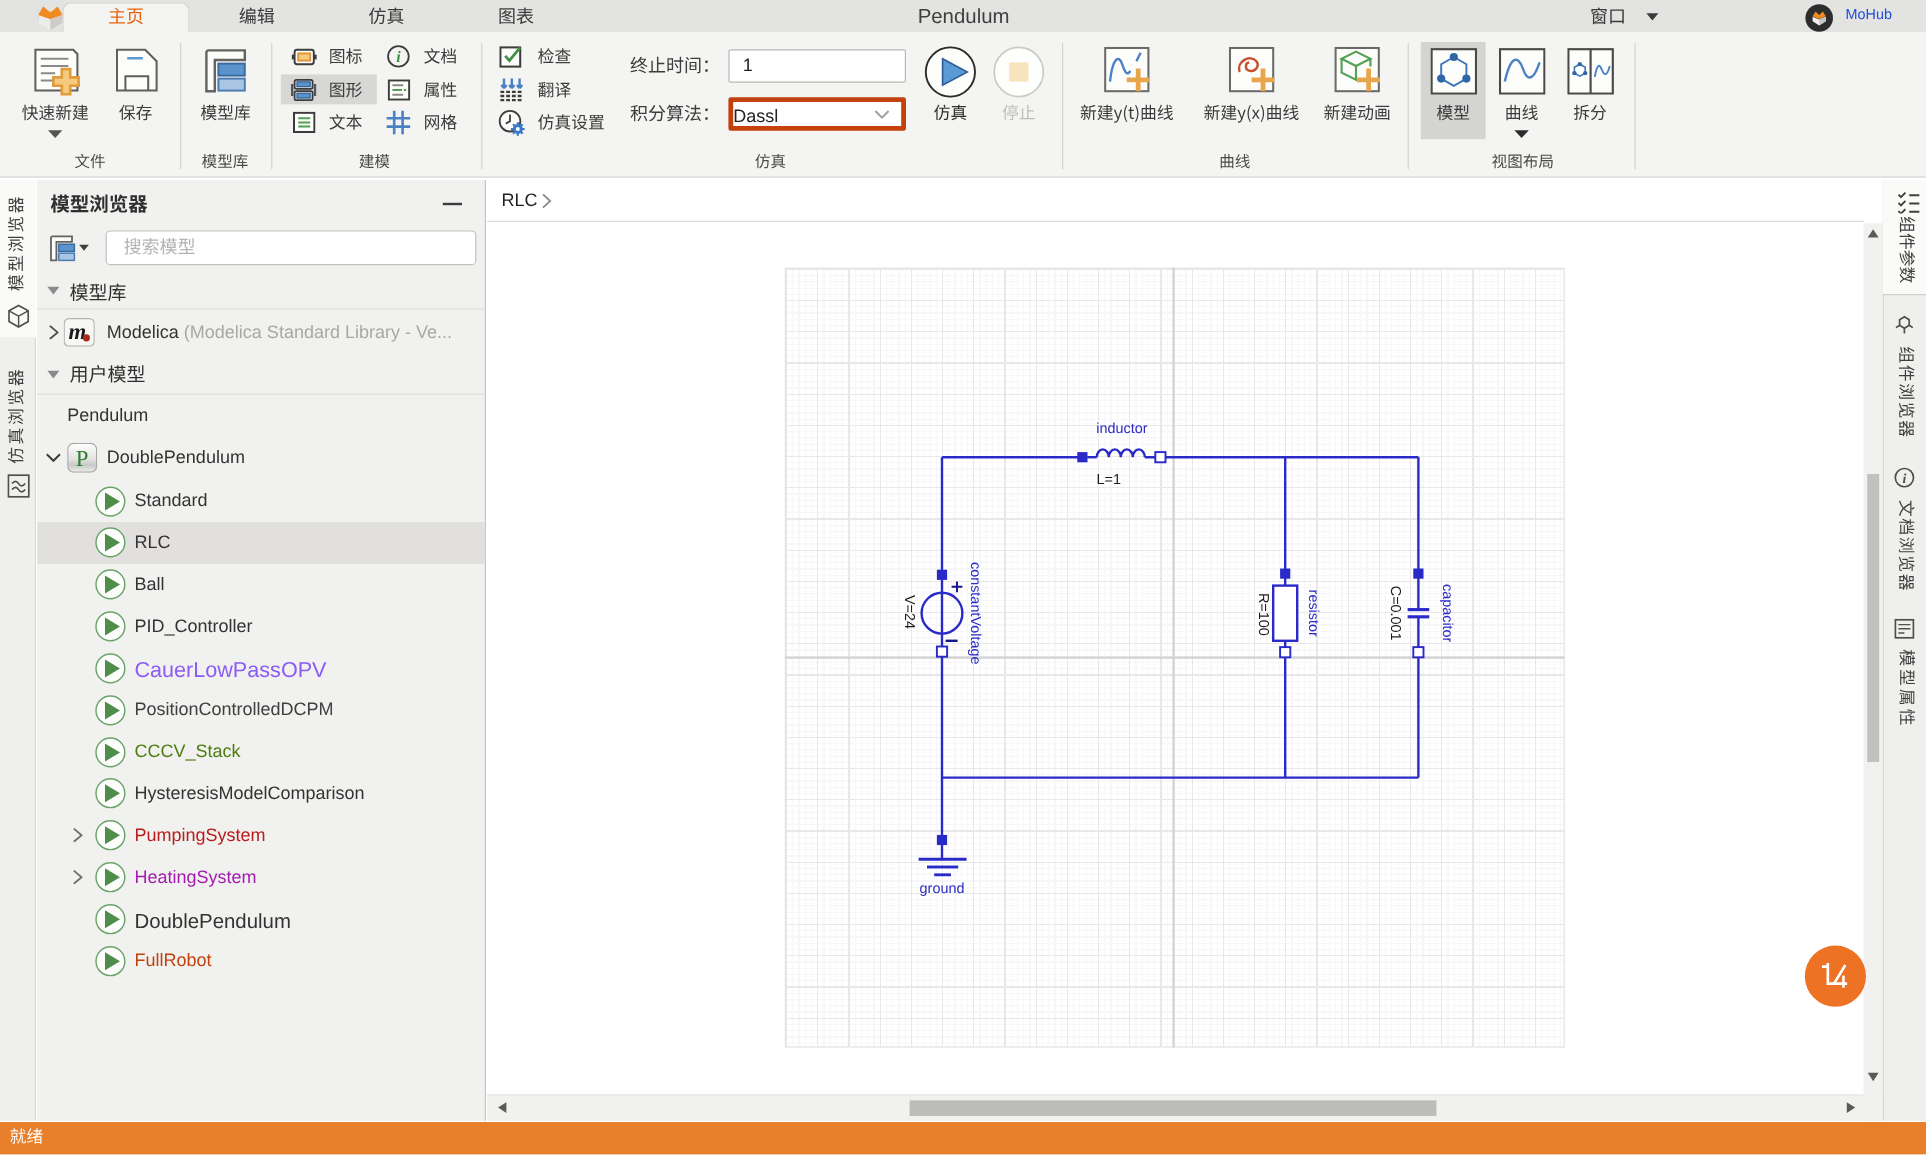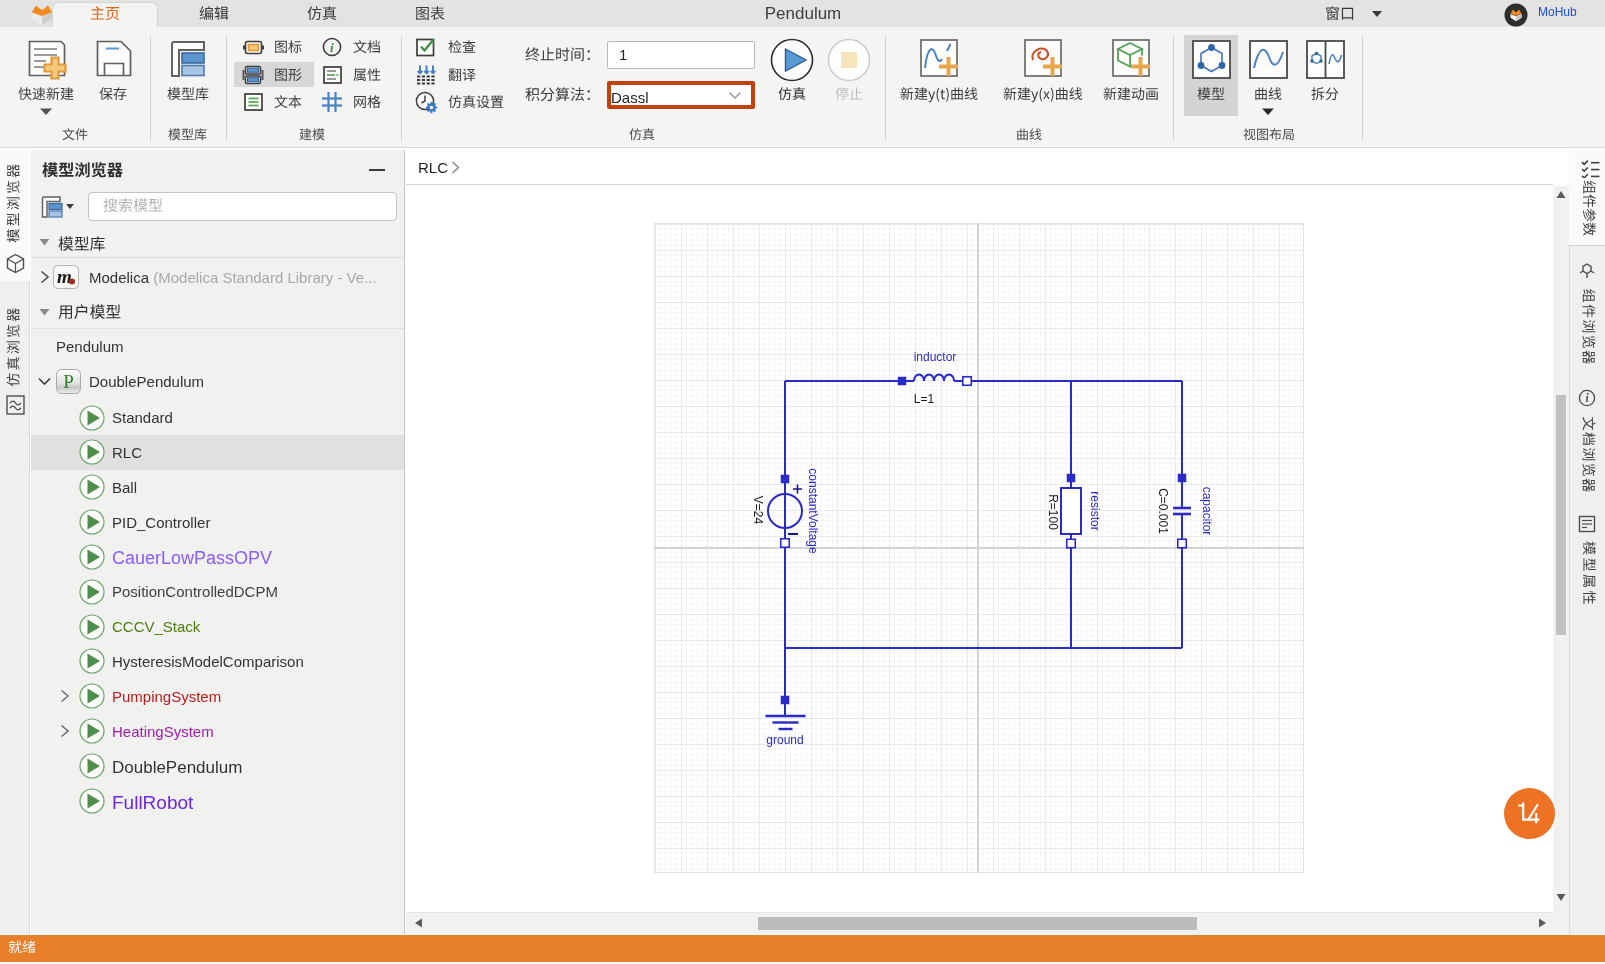--- a/index.html
+++ b/index.html
@@ -570,21 +570,21 @@
 <div class="abs" style="left:112px;top:722.7px;font-size:15px;color:#a21caf">HeatingSystem</div>
 <svg class="abs" style="left:79px;top:753.0px" width="26" height="26" viewBox="0 0 26 26">
 <circle cx="13" cy="13" r="12" fill="#fdfdfb" stroke="#6aa46a" stroke-width="1.2"></circle>
 <path d="M8.5 5.5 L21 13 L8.5 20.5 Z" fill="#4e8e4a"></path>
 </svg>
 <div class="abs" style="left:112px;top:757.5px;font-size:17px;color:#333">DoublePendulum</div>
 <svg class="abs" style="left:79px;top:787.85px" width="26" height="26" viewBox="0 0 26 26">
 <circle cx="13" cy="13" r="12" fill="#fdfdfb" stroke="#6aa46a" stroke-width="1.2"></circle>
 <path d="M8.5 5.5 L21 13 L8.5 20.5 Z" fill="#4e8e4a"></path>
 </svg>
-<div class="abs" style="left:112px;top:792.4px;font-size:19px;color:#6d28d9">FullRobot</div>
+<div class="abs" style="left:112px;top:792.4px;font-size:15px;color:#c2410c">FullRobot</div>
 <div class="abs" style="left:406px;top:150px;width:1147px;height:35px;background:#fff;border-bottom:1px solid #d8d8d6"></div>
 <div class="abs" style="left:418px;top:159px;font-size:15px;color:#1f1f1f">RLC</div>
 <svg class="abs" style="left:451px;top:161px" width="9" height="13">
     <path d="M1.5 1 L7.5 6.5 L1.5 12" fill="none" stroke="#8a8a88" stroke-width="1.5"></path>
   </svg>
 <div class="abs" style="left:406px;top:186px;width:1147px;height:726px;background:#fff"></div>
 <div class="abs" style="left:654px;top:223px;width:650px;height:650px;background:
 repeating-linear-gradient(to right, #e8e8ea 0, #e8e8ea 1px, transparent 1px, transparent 26px),
 repeating-linear-gradient(to bottom, #e8e8ea 0, #e8e8ea 1px, transparent 1px, transparent 26px),
 repeating-linear-gradient(to right, #f7f7f9 0, #f7f7f9 1px, transparent 1px, transparent 5.2px),

